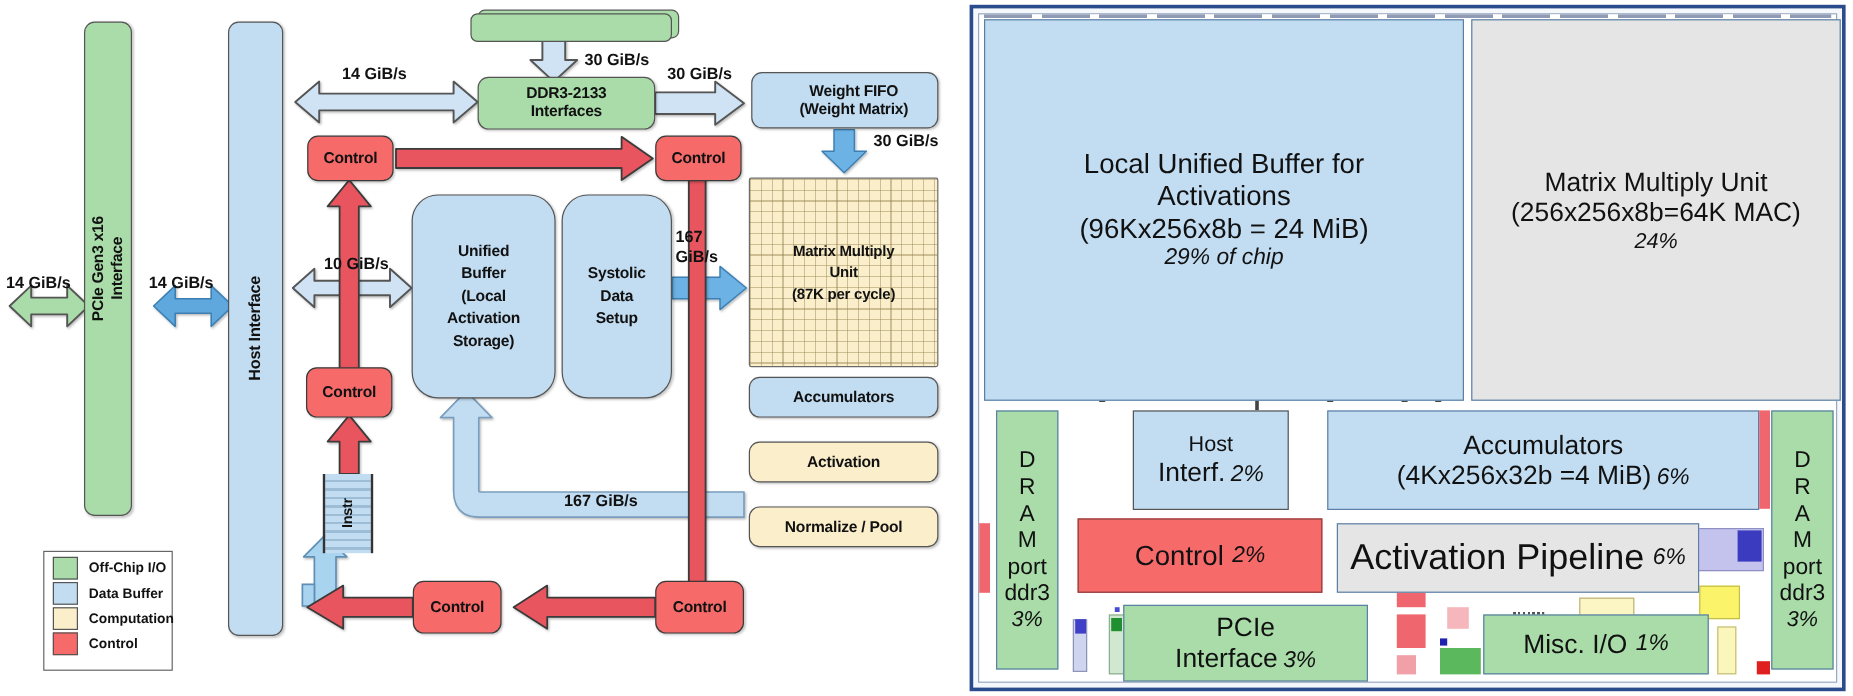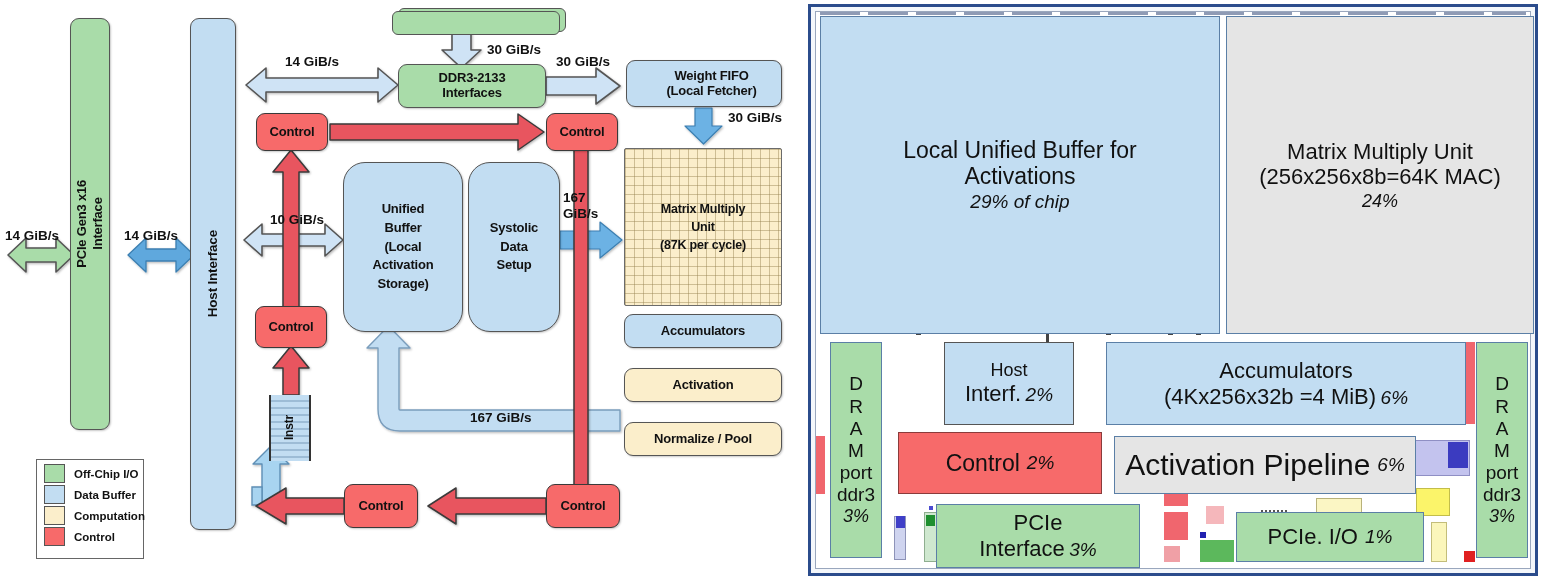--- a/index.html
+++ b/index.html
@@ -185,21 +185,21 @@
   <div class="abs node n-green ctr" style="left:398px;top:64px;width:148px;height:44px;">
     <div class="lbl" style="font-size:13px;">
       <span>DDR3-2133</span><br>
       <span>Interfaces</span>
     </div>
   </div>
 
   <div class="abs node n-blue ctr" style="left:626px;top:60px;width:156px;height:47px;">
     <div class="lbl" style="font-size:13px;margin-left:15px;">
       <span>Weight FIFO</span><br>
-      <span>(Local Fetcher)</span>
+      <span>(Weight Matrix)</span>
     </div>
   </div>
 
   <div class="abs node n-blue ctr" style="left:343px;top:162px;width:120px;height:170px;border-radius:22px;">
     <div class="lbl" style="font-size:13px;line-height:1.45;">
       <span>Unified</span><br>
       <span>Buffer</span><br>
       <span>(Local</span><br>
       <span>Activation</span><br>
       <span>Storage)</span>
@@ -309,20 +309,21 @@
       <div class="deco" style="left:380px;top:318px;width:5px;height:5px;background:#444;"></div>
       <div class="deco" style="left:100px;top:318px;width:5px;height:5px;background:#444;"></div>
 
       <div class="deco" style="left:4px;top:0px;right:4px;height:3px;background:repeating-linear-gradient(to right,#8f9bb5 0 40px,#fff 40px 48px);"></div>
 
       <div class="deco" style="left:230px;top:316px;width:3px;height:14px;background:#444;"></div>
 
       <div class="fp fp-blue fp-vert" style="left:4px;top:4px;width:400px;height:318px;">
         <div style="font-size:23px;">Local Unified Buffer for</div>
         <div style="font-size:23px;">Activations</div>
+        <div style="font-size:23px;">(96Kx256x8b = 24 MiB)</div>
         <div class="pct" style="font-size:19px;margin-top:1px;">29% of chip</div>
       </div>
 
       <div class="fp fp-yellow fp-vert" style="left:410px;top:4px;width:308px;height:318px;">
         <div style="font-size:22px;">Matrix Multiply Unit</div>
         <div style="font-size:22px;">(256x256x8b=64K MAC)</div>
         <div class="pct" style="font-size:18px;margin-top:1px;">24%</div>
       </div>
 
       <div class="fp fp-green fp-vert" style="left:14px;top:330px;width:52px;height:216px;">
@@ -363,21 +364,21 @@
 
       <div class="fp fp-green fp-vert" style="left:120px;top:492px;width:204px;height:64px;">
         <div style="font-size:22px;">PCIe</div>
         <div>
           <span style="font-size:22px;">Interface</span>
           <span class="pct" style="font-size:19px;">3%</span>
         </div>
       </div>
 
       <div class="fp fp-green" style="left:420px;top:500px;width:188px;height:50px;">
-        <span style="font-size:22px;">PCIe. I/O</span>
+        <span style="font-size:22px;">Misc. I/O</span>
         <span class="pct" style="font-size:19px;margin-left:7px;">1%</span>
       </div>
 
       <div class="fp fp-green fp-vert" style="left:660px;top:330px;width:52px;height:216px;">
         <div style="font-size:19px;">D</div>
         <div style="font-size:19px;">R</div>
         <div style="font-size:19px;">A</div>
         <div style="font-size:19px;">M</div>
         <div style="font-size:19px;">port</div>
         <div style="font-size:19px;">ddr3</div>

